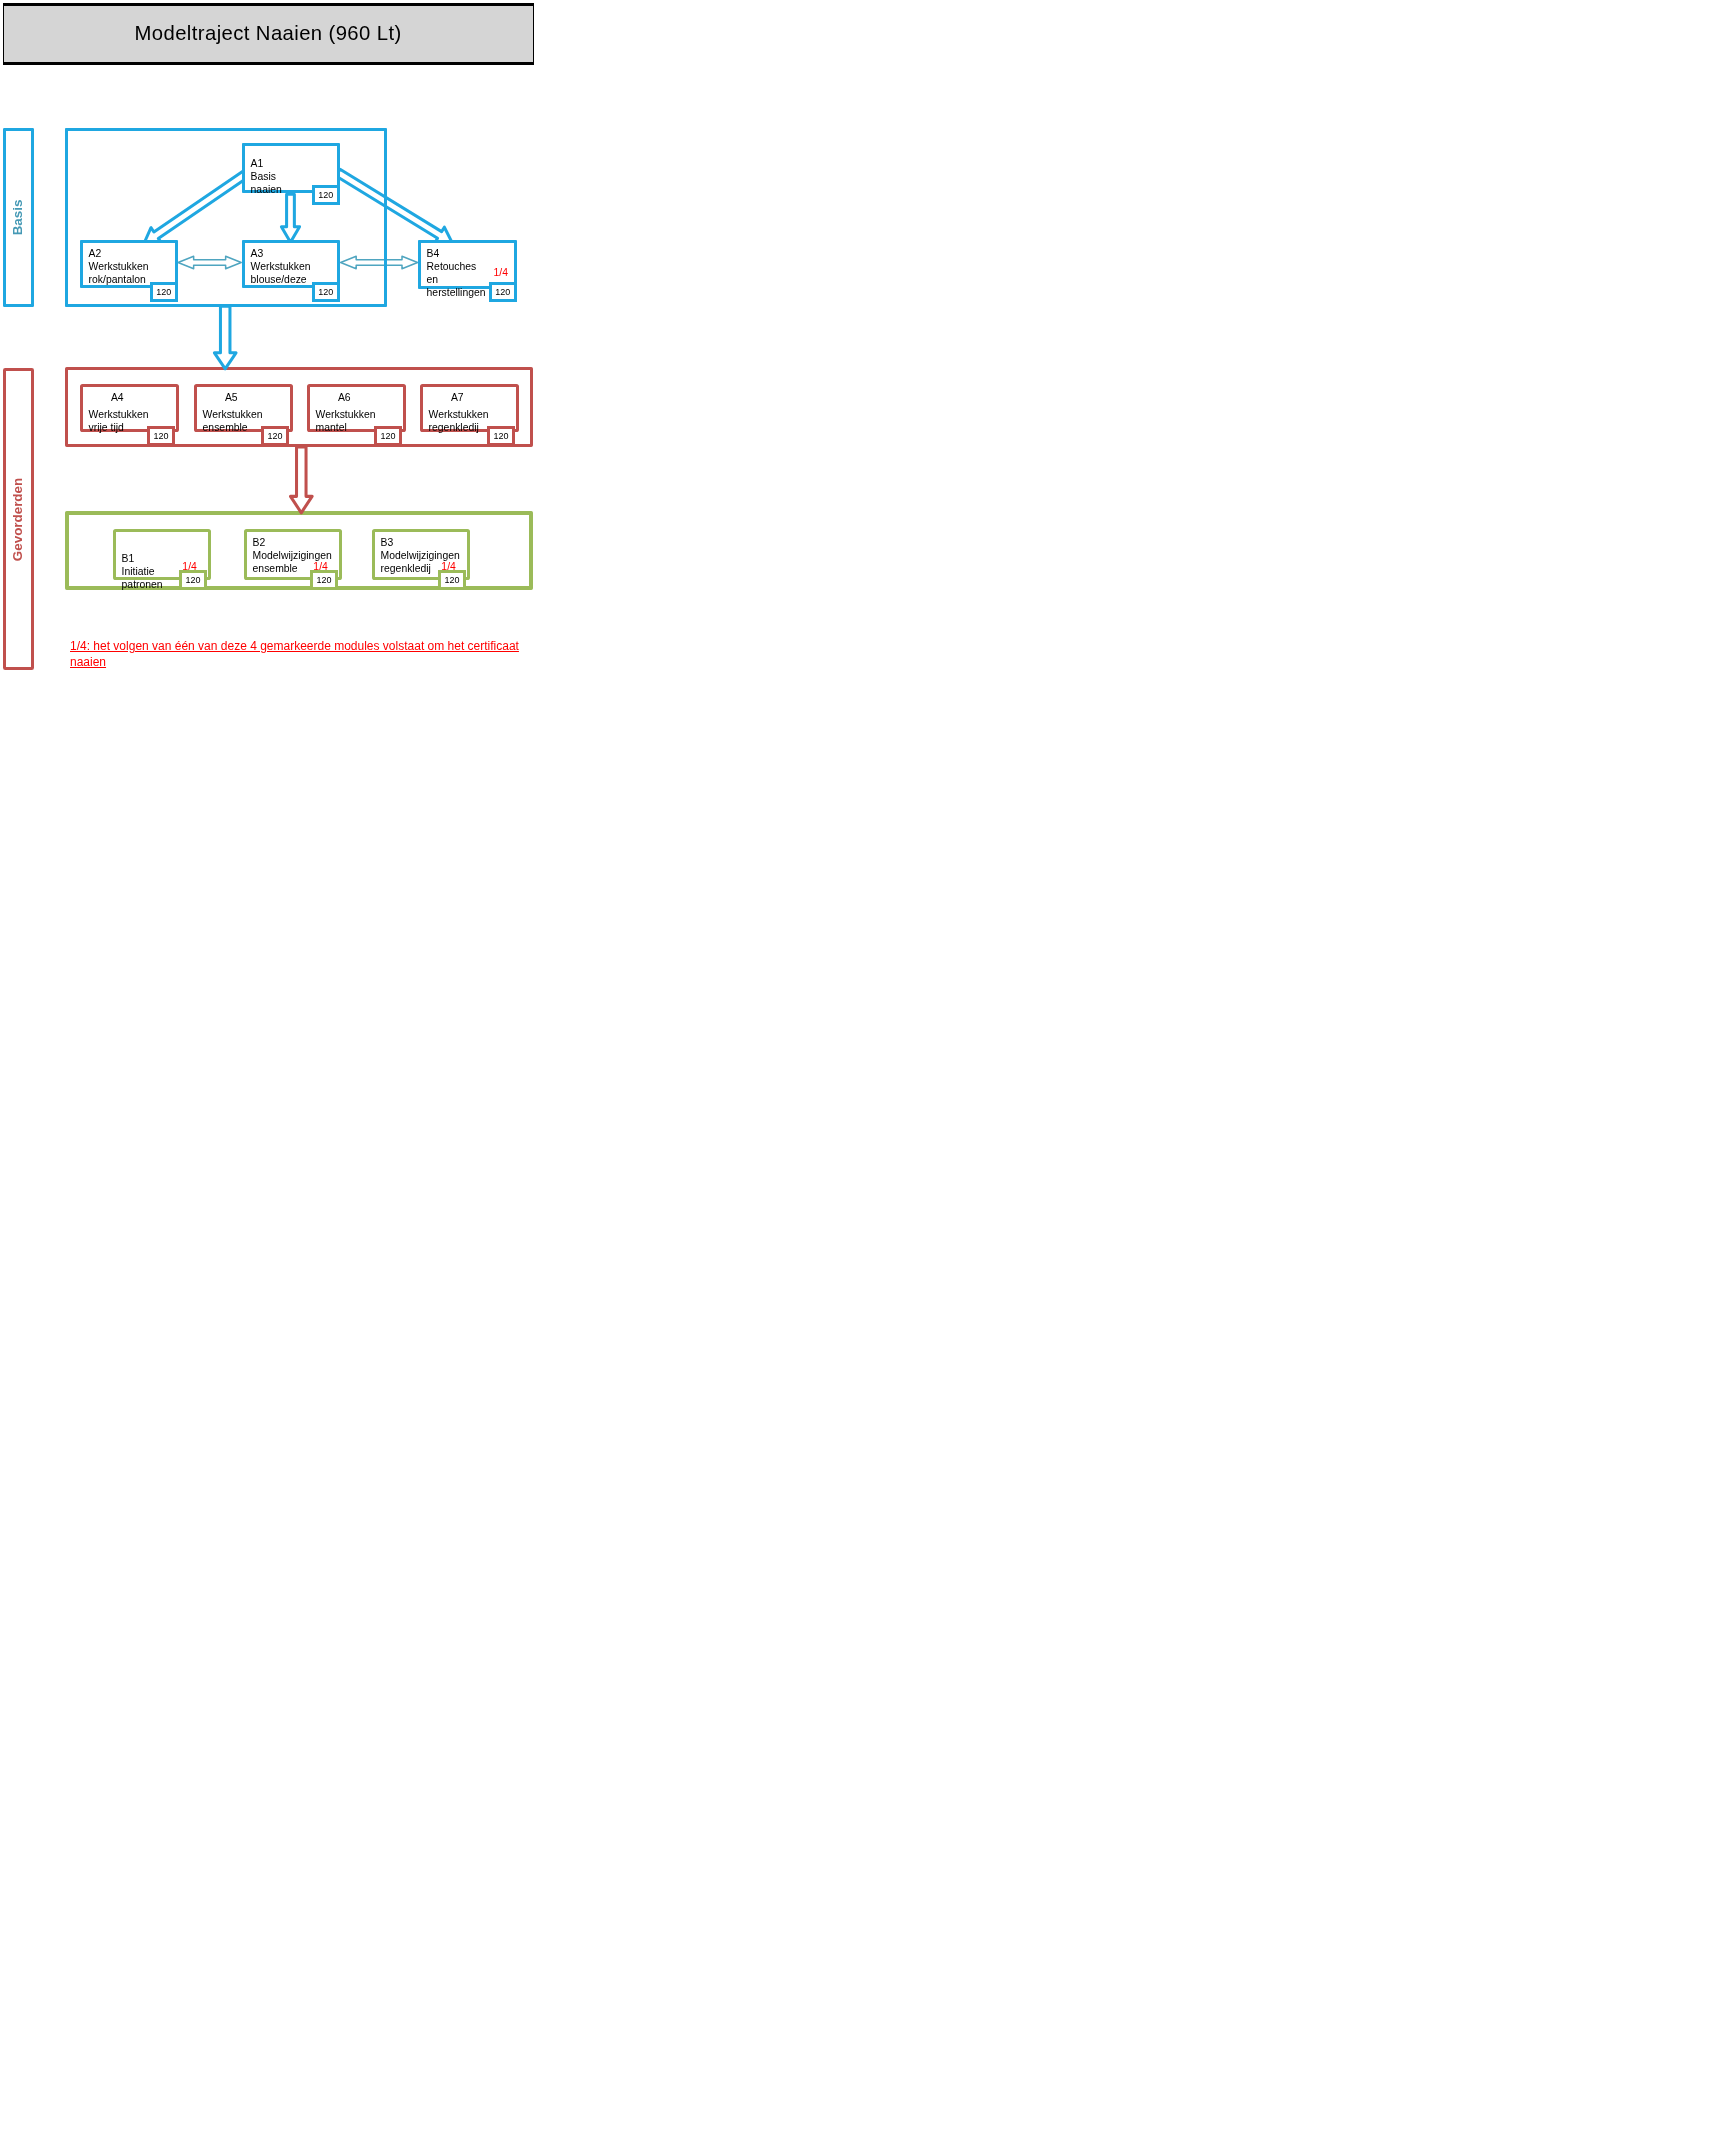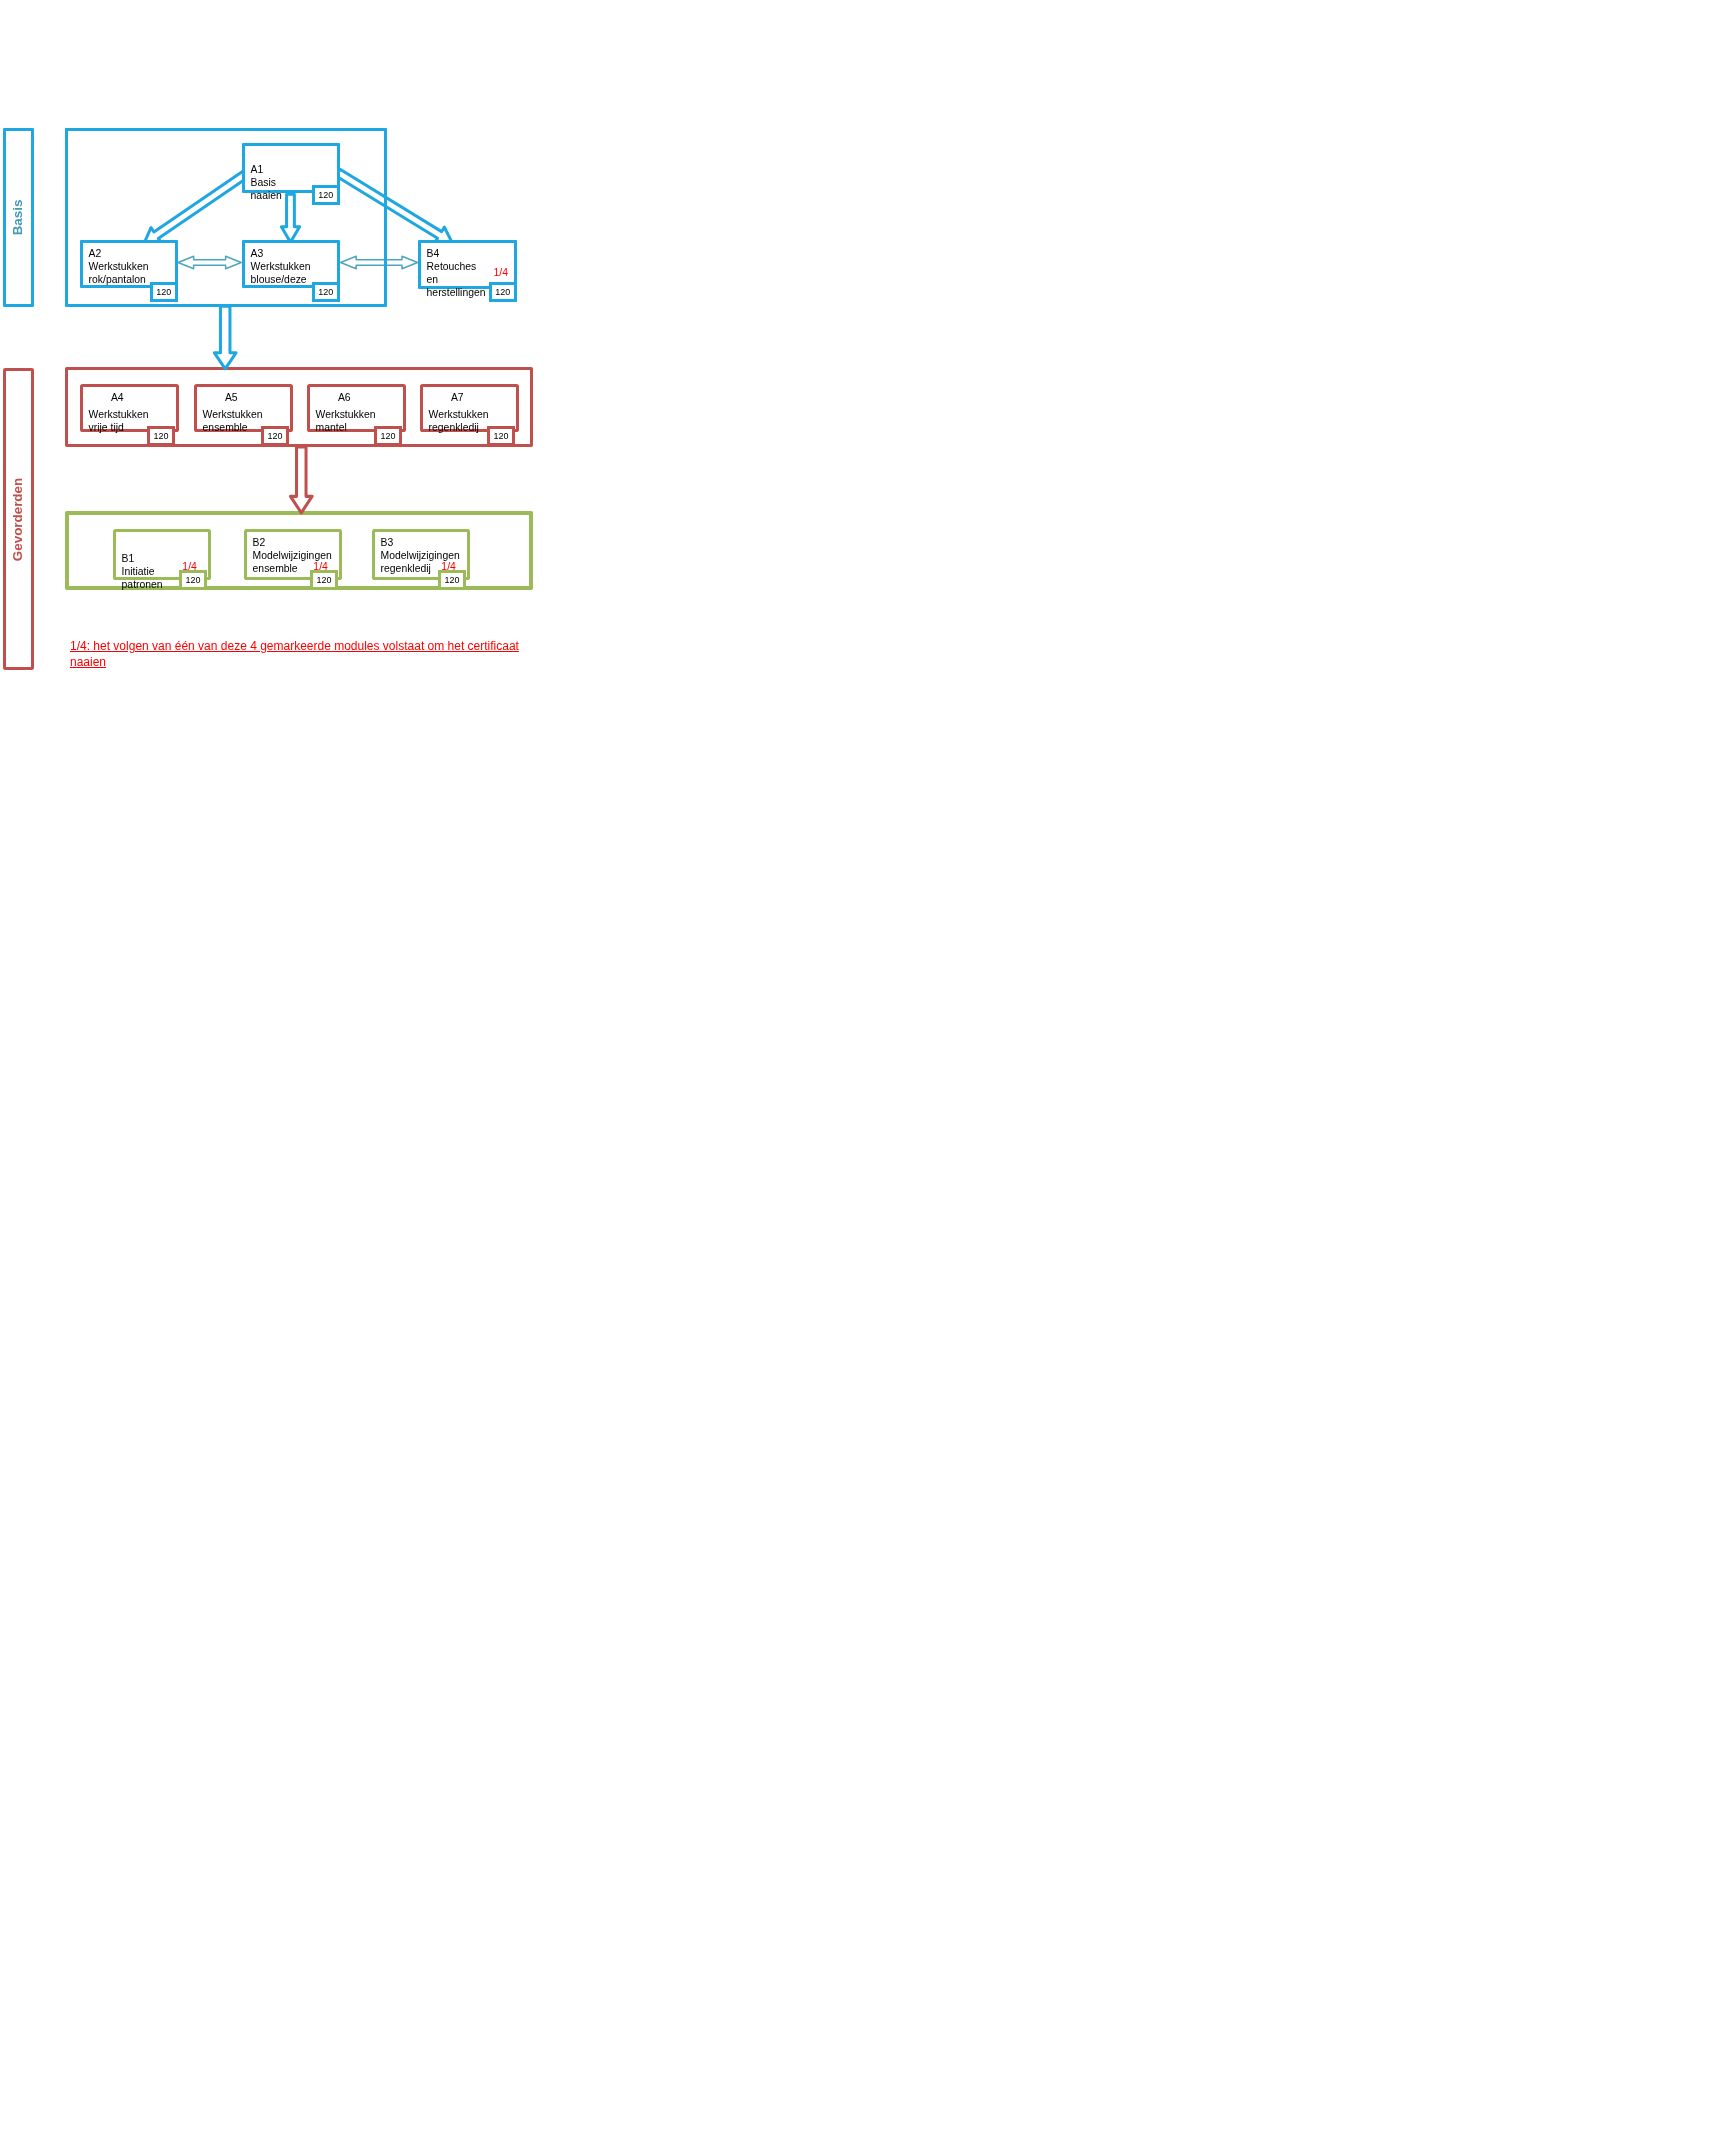--- a/index.html
+++ b/index.html
@@ -41,21 +41,21 @@
   .badge{
     position:absolute;background:#fff;box-sizing:border-box;
     display:flex;align-items:center;justify-content:center;
     font-size:9px;color:#000;margin-top:42px;
   }
   .mbox.blue  .badge{top:-3px;right:-3px;width:28.5px;height:20px;border:3px solid #1FA7E1;}
   .mbox.red   .badge{top:-3.5px;right:0.9px;width:28px;height:20px;border:3.5px solid #C0504D;}
   .mbox.green .badge{top:-3.9px;right:0.9px;width:28px;height:20.3px;border:3.9px solid #9BBB59;}
 
   .pad{padding:3.5px 30px 0 5.6px;font-size:10.4px;line-height:13px;}
-  .pad-a1{padding-top:17px;}
+  .pad-a1{padding-top:11px;}
   .pad-b1{padding-top:20px;}
   .code.spaced{margin-bottom:4.3px;text-align:center;}
 
   .marker{position:absolute;color:#FF0000;font-size:10.4px;}
   .mbox.blue .marker{right:6px;bottom:7.8px;}
   .mbox.green .marker{right:11.2px;bottom:5.2px;}
 
   .note{position:absolute;left:70px;top:639px;width:465px;z-index:2;
         color:#FF0000;font-size:12px;line-height:15.6px;text-decoration:underline;}
 </style>
@@ -65,20 +65,23 @@
 <div class="canvas">
 
   <svg id="arrows-under" class="arrow-layer" viewBox="0 0 1240 1554">
     <path d="M572.9,388.6 L356,536.4 L349.3,526.5 L333,563 L372.9,561.2 L366.2,551.3 L583.1,403.4 Z" fill="#ffffff" stroke="#1FA7E1" stroke-width="7" stroke-linejoin="round"></path>
     <path d="M663,449 L663,524 L651,524 L672,560 L693,524 L681,524 L681,449 Z" fill="#ffffff" stroke="#1FA7E1" stroke-width="7" stroke-linejoin="round"></path>
     <path d="M777.3,406.7 L1012.3,550.9 L1006,561.1 L1046,561 L1028,525.3 L1021.7,535.5 L786.7,391.3 Z" fill="#ffffff" stroke="#1FA7E1" stroke-width="7" stroke-linejoin="round"></path>
     <path d="M412,607 L448,592.5 L448,600.5 L522,600.5 L522,592.5 L558,607 L522,621.5 L522,613.5 L448,613.5 L448,621.5 Z" fill="#ffffff" stroke="#4FA5C0" stroke-width="3.5" stroke-linejoin="round"></path>
     <path d="M788,607 L824,592.5 L824,600.5 L930,600.5 L930,592.5 L966,607 L930,621.5 L930,613.5 L824,613.5 L824,621.5 Z" fill="#ffffff" stroke="#4FA5C0" stroke-width="3.5" stroke-linejoin="round"></path>
   </svg>
 
+  <div class="titlebar">
+    <span class="ttl">Modeltraject Naaien (960 Lt)</span>
+  </div>
 
   <div class="sidebox side-basis">
     <span class="vtext">Basis</span>
   </div>
   <div class="sidebox side-gev">
     <span class="vtext">Gevorderden</span>
   </div>
 
   <div class="container cont-blue"></div>
   <div class="container cont-red"></div>

